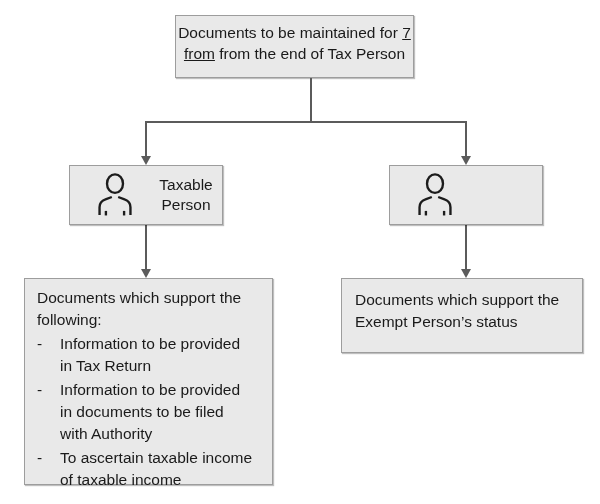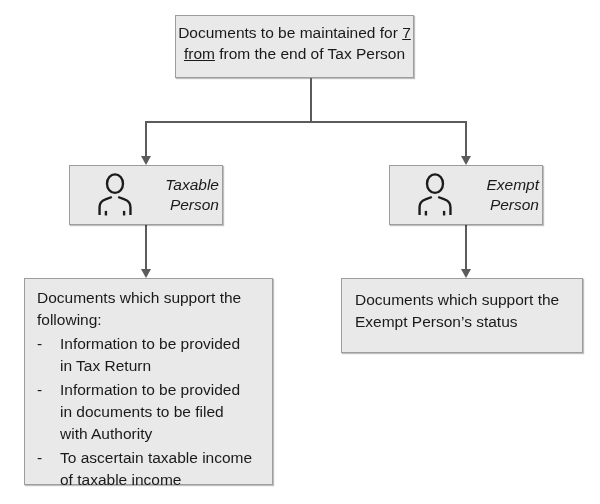--- a/index.html
+++ b/index.html
@@ -40,21 +40,21 @@
   
   .person-box {
     display: flex; align-items: center;
     width: 154px; height: 60px;
     padding-left: 25px; gap: 18px;
   }
   .person-box.left  { left: 69px;  top: 165px; }
   .person-box.right { left: 389px; top: 165px; }
   .person-icon svg { display: block; }
   .person-label {
-    width: 66px; text-align: right; line-height: 20px; font-style: italic;
+    width: 66px; text-align: center; line-height: 20px;
   }
   
   .details-box-left {
     left: 24px; top: 278px; width: 249px; height: 207px;
     padding: 8px 10px 0 12px;
   }
   .details-box-right {
     left: 341px; top: 278px; width: 242px; height: 75px;
     padding: 10px 10px 0 13px;
   }
@@ -104,21 +104,20 @@
   <div class="box person-box right">
     <span class="person-icon">
       <svg viewBox="0 0 44 48" width="40" height="46" fill="none" stroke="#1c1c1c" stroke-width="2.6" stroke-linejoin="round">
         <ellipse cx="22" cy="11.5" rx="8.8" ry="10.2"></ellipse>
         <path d="M5 46 V37.5 Q5 31 11.5 28.8 L18.5 26.2"></path>
         <path d="M39 46 V37.5 Q39 31 32.5 28.8 L25.5 26.2"></path>
         <path d="M12 41.5 V46.5"></path>
         <path d="M32 41.5 V46.5"></path>
       </svg>
     </span>
-    <span class="person-label">Exempt Person</span>
   </div>
 
   <div class="box details-box-left">
     <div class="intro preline">Documents which support the
 following:</div>
     <div class="bullet">
       <span class="bullet-marker">-</span>
       <span class="preline">Information to be provided
 in Tax Return</span>
     </div>

